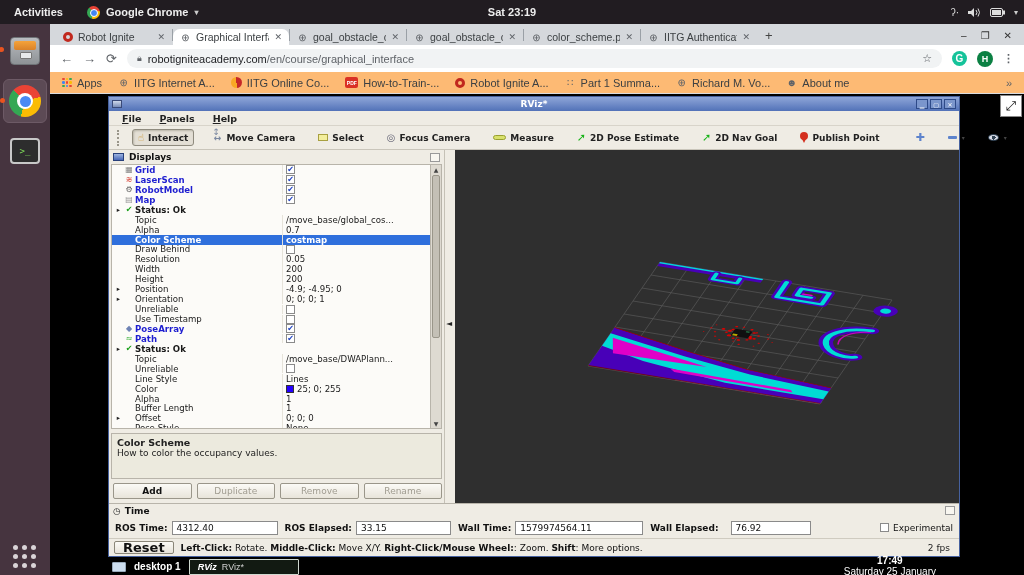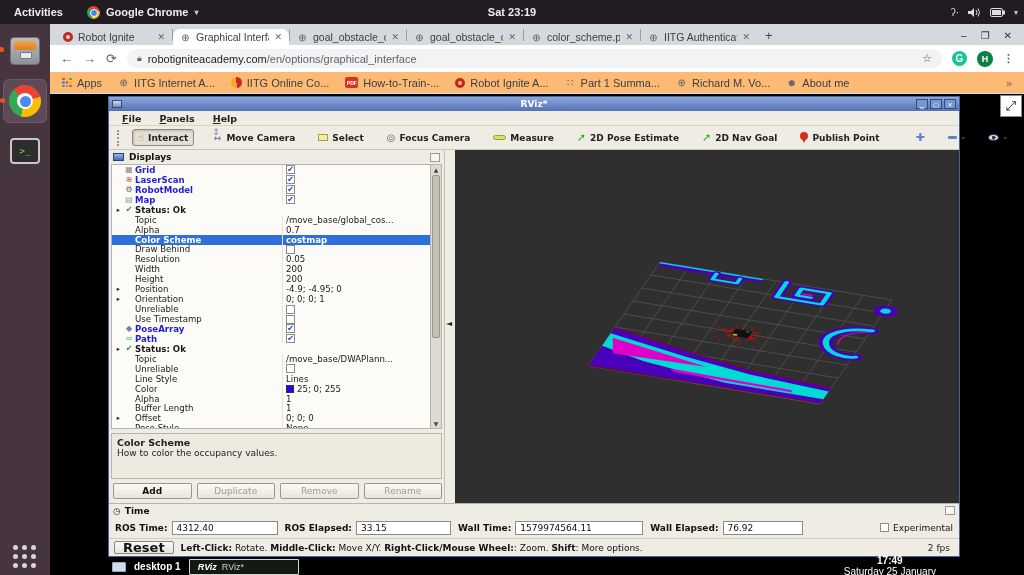--- a/index.html
+++ b/index.html
@@ -259,21 +259,21 @@
         <span>✕</span>
       </span>
     </div>
     <div class="chrometools">
       <span class="navbtn">←</span>
       <span class="navbtn">→</span>
       <span class="navbtn">⟳</span>
       <span class="omnibox">
         <span class="lock">🔒︎</span>
         <span>
-          <span class="domain">robotigniteacademy.com</span><span class="path">/en/options/graphical_interface</span>
+          <span class="domain">robotigniteacademy.com</span><span class="path">/en/course/graphical_interface</span>
         </span>
         <span class="star">☆</span>
       </span>
       <span class="gram">G</span>
       <span class="avatar">H</span>
       <span class="kebab">⋮</span>
     </div>
     <div class="bookmarks" id="bookmarks">
       <span class="bm">
           <span class="bm-ico apps-grid">
@@ -722,21 +722,21 @@
               <span class="tp-field">
                 <span>ROS Elapsed:</span>
                 <span class="tp-input" style="width: 95px;">33.15</span>
               </span>
               <span class="tp-field">
                 <span>Wall Time:</span>
                 <span class="tp-input" style="width: 128px;">1579974564.11</span>
               </span>
               <span class="tp-field">
                 <span>Wall Elapsed:</span>
-                <span class="tp-input" style="width: 80px;">76.92</span>
+                <span class="tp-input" style="width: 80px; margin-left: 8px;">76.92</span>
               </span>
               <span class="tp-exp">
               <span class="cbx"></span>
               <span>Experimental</span>
             </span>
           </div>
         </div>
 
         <div class="sbar">
           <span class="reset-btn">Reset</span>

